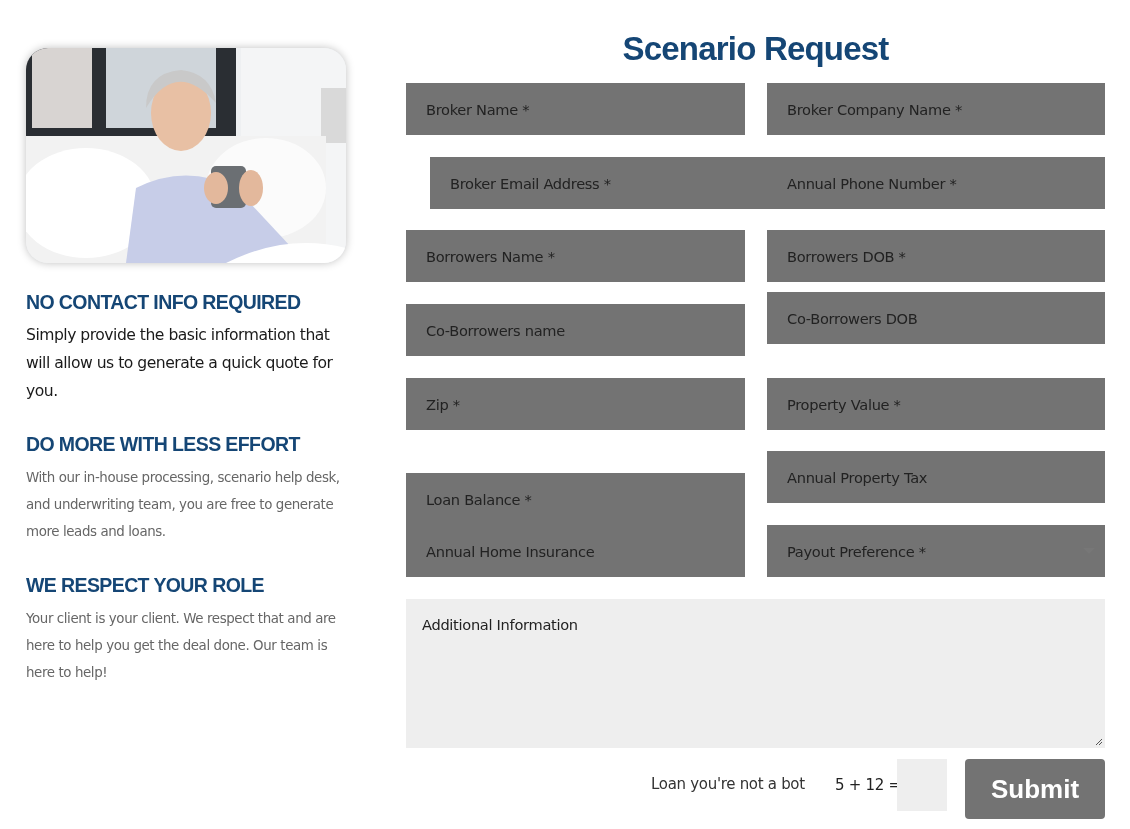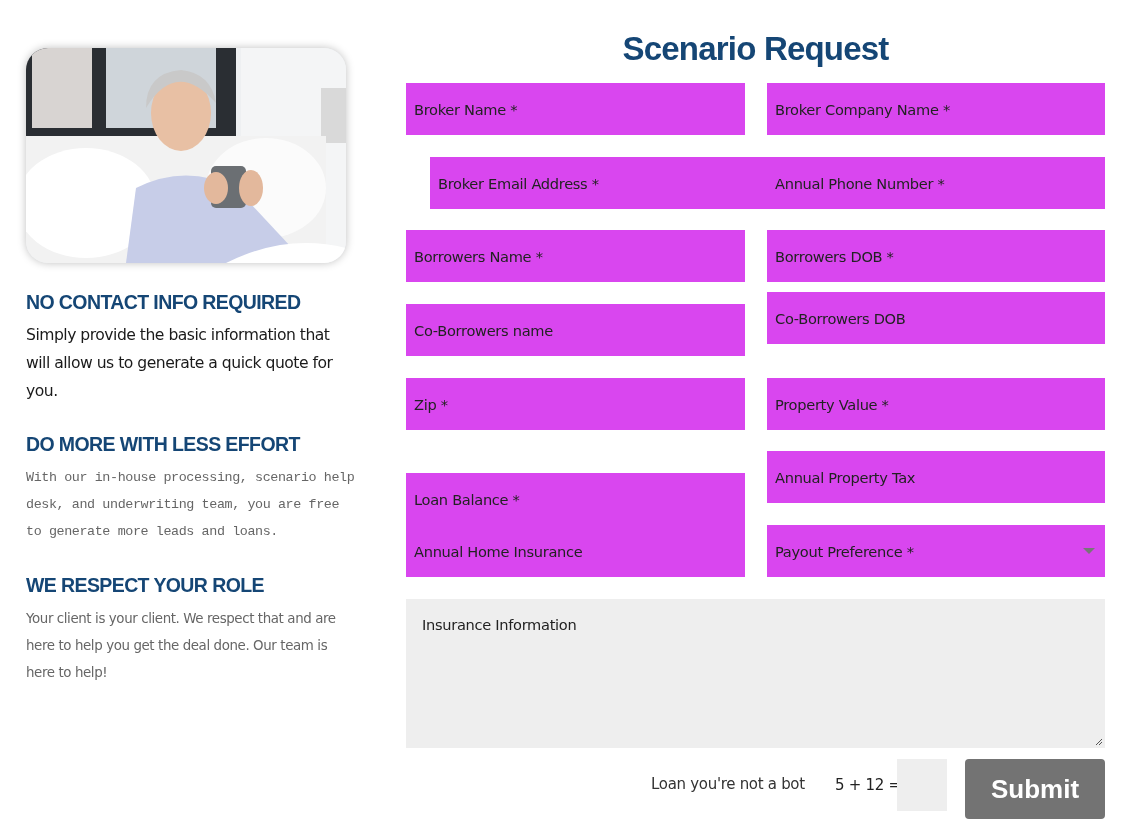--- a/index.html
+++ b/index.html
@@ -5,21 +5,21 @@
   html, body { margin:0; padding:0; background:#ffffff; }
   body { width:1130px; height:829px; position:relative; overflow:hidden; font-family:"DejaVu Sans", sans-serif; }
   .photo { position:absolute; left:26px; top:48px; width:320px; height:215px; border-radius:22px; overflow:hidden;
            box-shadow:0 0 8px rgba(0,0,0,0.25); background:#e9ecef; }
   .heading { position:absolute; left:26px; font-family:"Liberation Sans", sans-serif; font-weight:bold; color:#154675;
              font-size:19.5px; letter-spacing:-0.6px; white-space:nowrap; }
   .para-dark { position:absolute; left:26px; width:330px; font-size:15.6px; line-height:28px; color:#1a1a1a; font-family:"DejaVu Sans", sans-serif; letter-spacing:-0.5px; }
   .para { position:absolute; left:26px; width:330px; font-size:13.4px; line-height:27px; color:#666; font-family:"DejaVu Sans", sans-serif; letter-spacing:-0.4px; }
   .title { position:absolute; left:406px; width:699px; top:30px; text-align:center; font-family:"Liberation Sans", sans-serif;
            font-weight:bold; font-size:33px; color:#154675; letter-spacing:-0.8px; }
-  .field { position:absolute; width:339px; height:52px; background:#d946ef; box-sizing:border-box; padding-left:8px;
+  .field { position:absolute; width:339px; height:52px; background:#737373; box-sizing:border-box; padding-left:20px;
            display:flex; align-items:center; font-size:14.6px; color:#222; letter-spacing:-0.3px; cursor:text; }
   .col1 { left:406px; }
   .col2 { left:767px; width:338px; }
   .caret { position:absolute; right:10px; top:23px; width:0; height:0; border-left:6px solid transparent; border-right:6px solid transparent; border-top:6px solid #777; }
   .textarea { position:absolute; left:406px; top:599px; width:699px; height:149px; background:#eeeeee; box-sizing:border-box;
               padding:17px 16px; font-size:14.6px; color:#222; letter-spacing:-0.3px; cursor:text; }
   .grip { position:absolute; right:2px; bottom:2px; width:9px; height:9px; }
   .bot-label { position:absolute; left:651px; top:775px; font-size:15px; color:#333; letter-spacing:-0.3px; }
   .bot-eq { position:absolute; left:835px; top:776px; font-size:15px; color:#222; letter-spacing:-0.3px; }
   .bot-input { position:absolute; left:897px; top:759px; width:50px; height:52px; background:#eeeeee; }
@@ -47,21 +47,21 @@
     <ellipse cx="190" cy="140" rx="12" ry="16" fill="#e3b89c"></ellipse>
     <ellipse cx="225" cy="140" rx="12" ry="18" fill="#e3b89c"></ellipse>
     <path d="M200 215 Q260 185 320 200 L320 215 Z" fill="#ffffff"></path>
   </svg>
 </div>
 
 <div class="heading" style="top:291px;">NO CONTACT INFO REQUIRED</div>
 <div class="para-dark" style="top:321px;">Simply provide the basic information that will allow us to generate a quick quote for you.</div>
 
 <div class="heading" style="top:433px;">DO MORE WITH LESS EFFORT</div>
-<div class="para" style="top:464px;font-family:Liberation Mono, monospace;">With our in-house processing, scenario help desk, and underwriting team, you are free to generate more leads and loans.</div>
+<div class="para" style="top:464px;">With our in-house processing, scenario help desk, and underwriting team, you are free to generate more leads and loans.</div>
 
 <div class="heading" style="top:574px;">WE RESPECT YOUR ROLE</div>
 <div class="para" style="top:605px;">Your client is your client. We respect that and are here to help you get the deal done. Our team is here to help!</div>
 
 <div class="title">Scenario Request</div>
 
 <div class="field col1" style="top:83px;">Broker Name *</div>
 <div class="field col2" style="top:83px;">Broker Company Name *</div>
 
 <div class="field col1" style="top:157px;margin-left:24px;">Broker Email Address *</div>
@@ -79,21 +79,21 @@
 <div class="field col1" style="top:473px;">Loan Balance *</div>
 <div class="field col2" style="top:451px;">Annual Property Tax</div>
 
 <div class="field col1" style="top:525px;">Annual Home Insurance</div>
 <div class="field col2" style="top:525px;">
   <span>Payout Preference *</span>
   <span class="caret"></span>
 </div>
 
 <div class="textarea">
-  <span>Insurance Information</span>
+  <span>Additional Information</span>
   <svg class="grip" viewBox="0 0 9 9">
     <line x1="8" y1="2" x2="2" y2="8" stroke="#555" stroke-width="1"></line>
     <line x1="8" y1="5" x2="5" y2="8" stroke="#555" stroke-width="1"></line>
   </svg>
 </div>
 
 <div class="bot-label">Loan you're not a bot</div>
 <div class="bot-eq">5 + 12 =</div>
 <div class="bot-input"></div>
 

